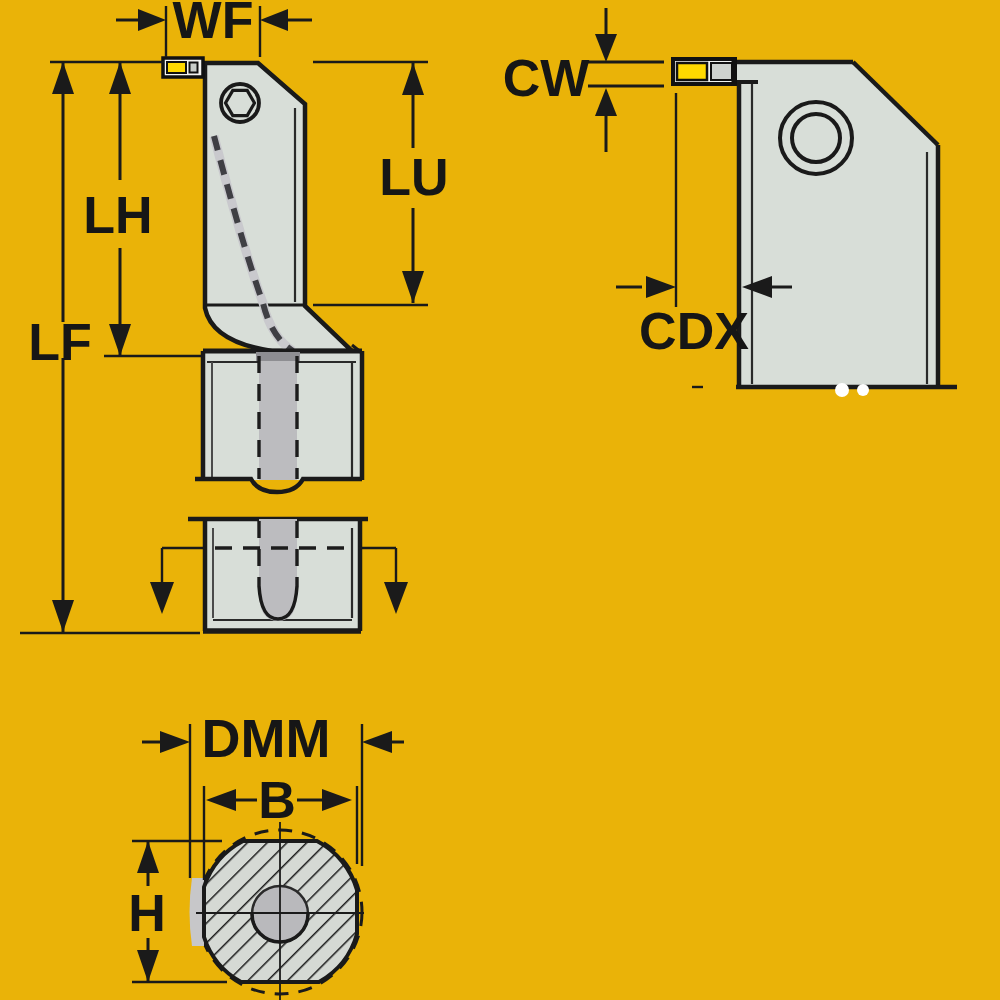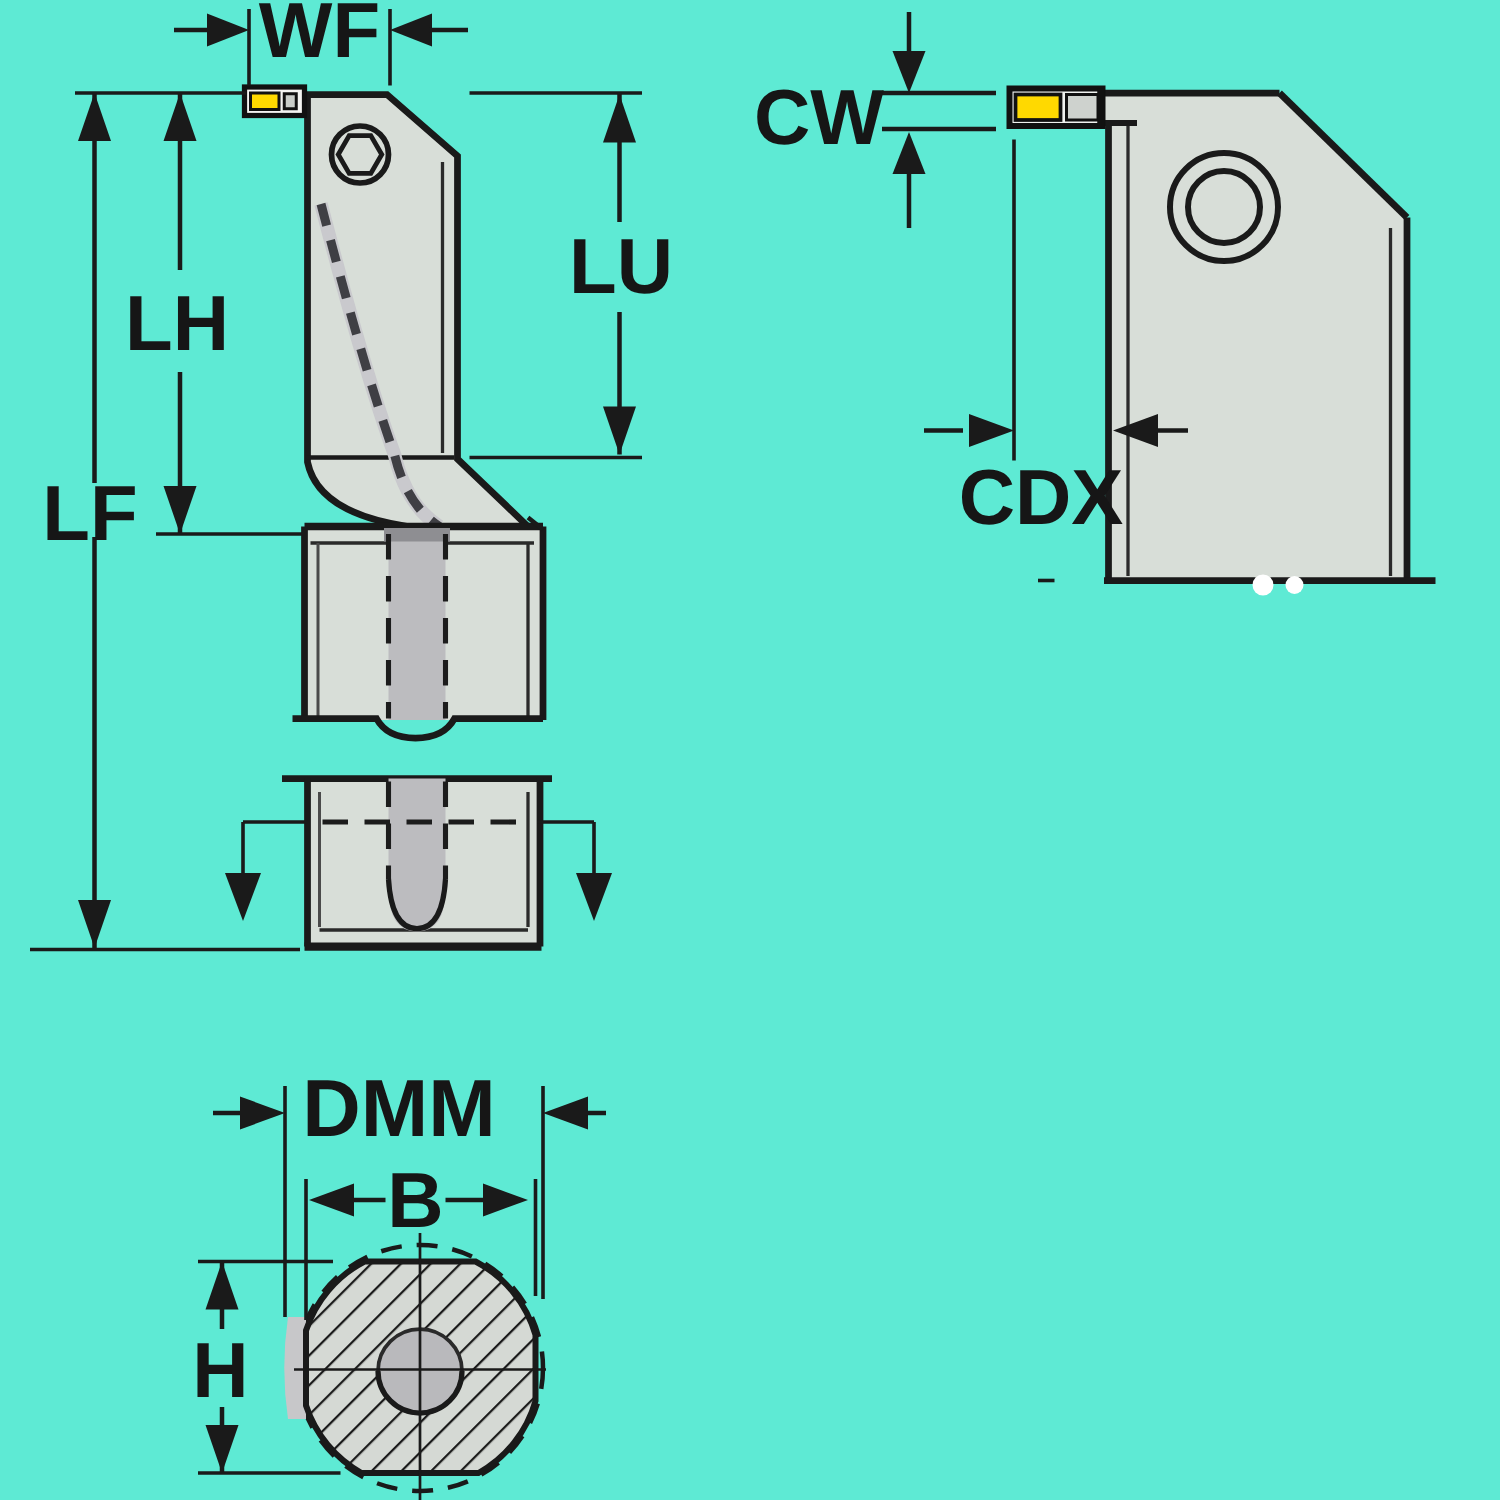--- a/index.html
+++ b/index.html
@@ -1,16 +1,16 @@
 <!DOCTYPE html>
 <html><head>
 <meta charset="utf-8">
 <style>
   html,body{margin:0;padding:0;background:#ffffff;}
-  .canvas{position:relative;width:1000px;height:1000px;background:#5eead4;overflow:hidden;}
+  .canvas{position:relative;width:1000px;height:1000px;background:#eab308;overflow:hidden;}
   svg{display:block;}
   .k{stroke:#1a1a1a;fill:none;stroke-linecap:butt;}
   .body{fill:#d8ded8;}
   .ar{fill:#1a1a1a;stroke:none;}
   .dim{stroke:#1a1a1a;stroke-width:3;fill:none;}
   .ext{stroke:#1a1a1a;stroke-width:2.4;fill:none;}
   .thin{stroke:#2a2a2a;stroke-width:2.2;fill:none;}
   .dash{stroke:#1c1c1c;stroke-width:3.4;fill:none;stroke-dasharray:17 11;}
   .lbl{font-family:"Liberation Sans",sans-serif;font-weight:700;font-size:52px;fill:#161616;text-anchor:middle;}
   .lbl-lg{font-size:54px;}

